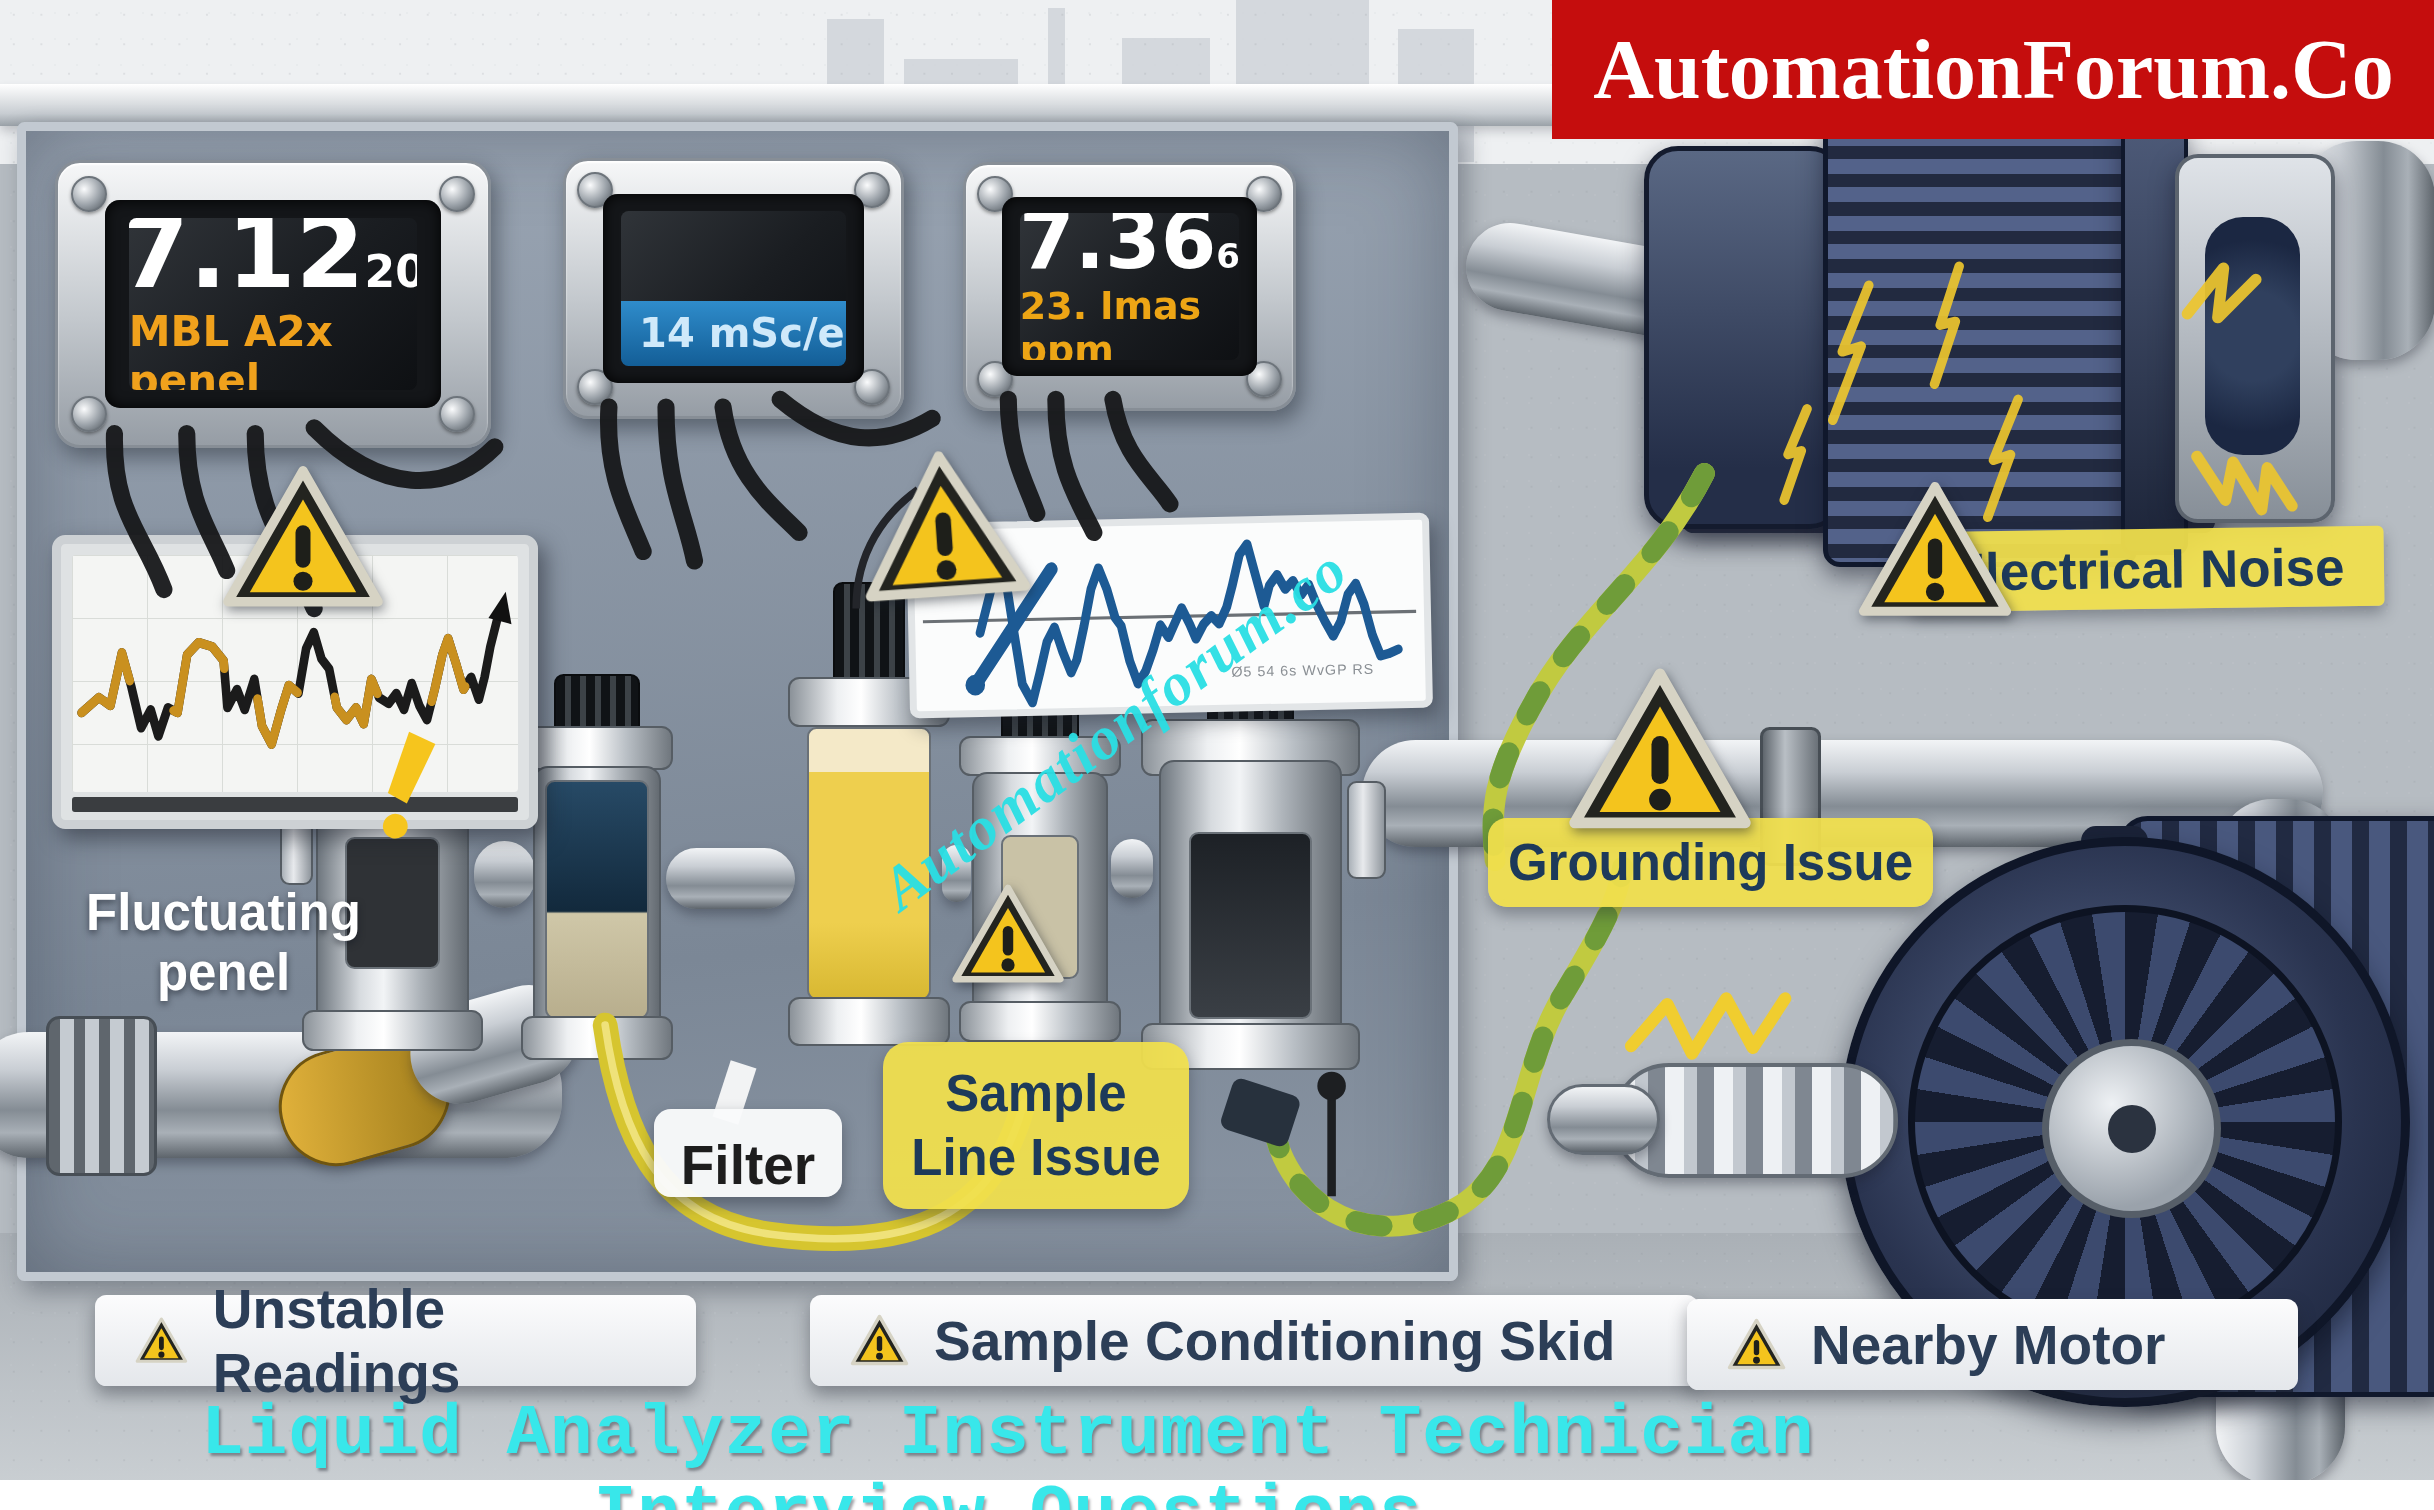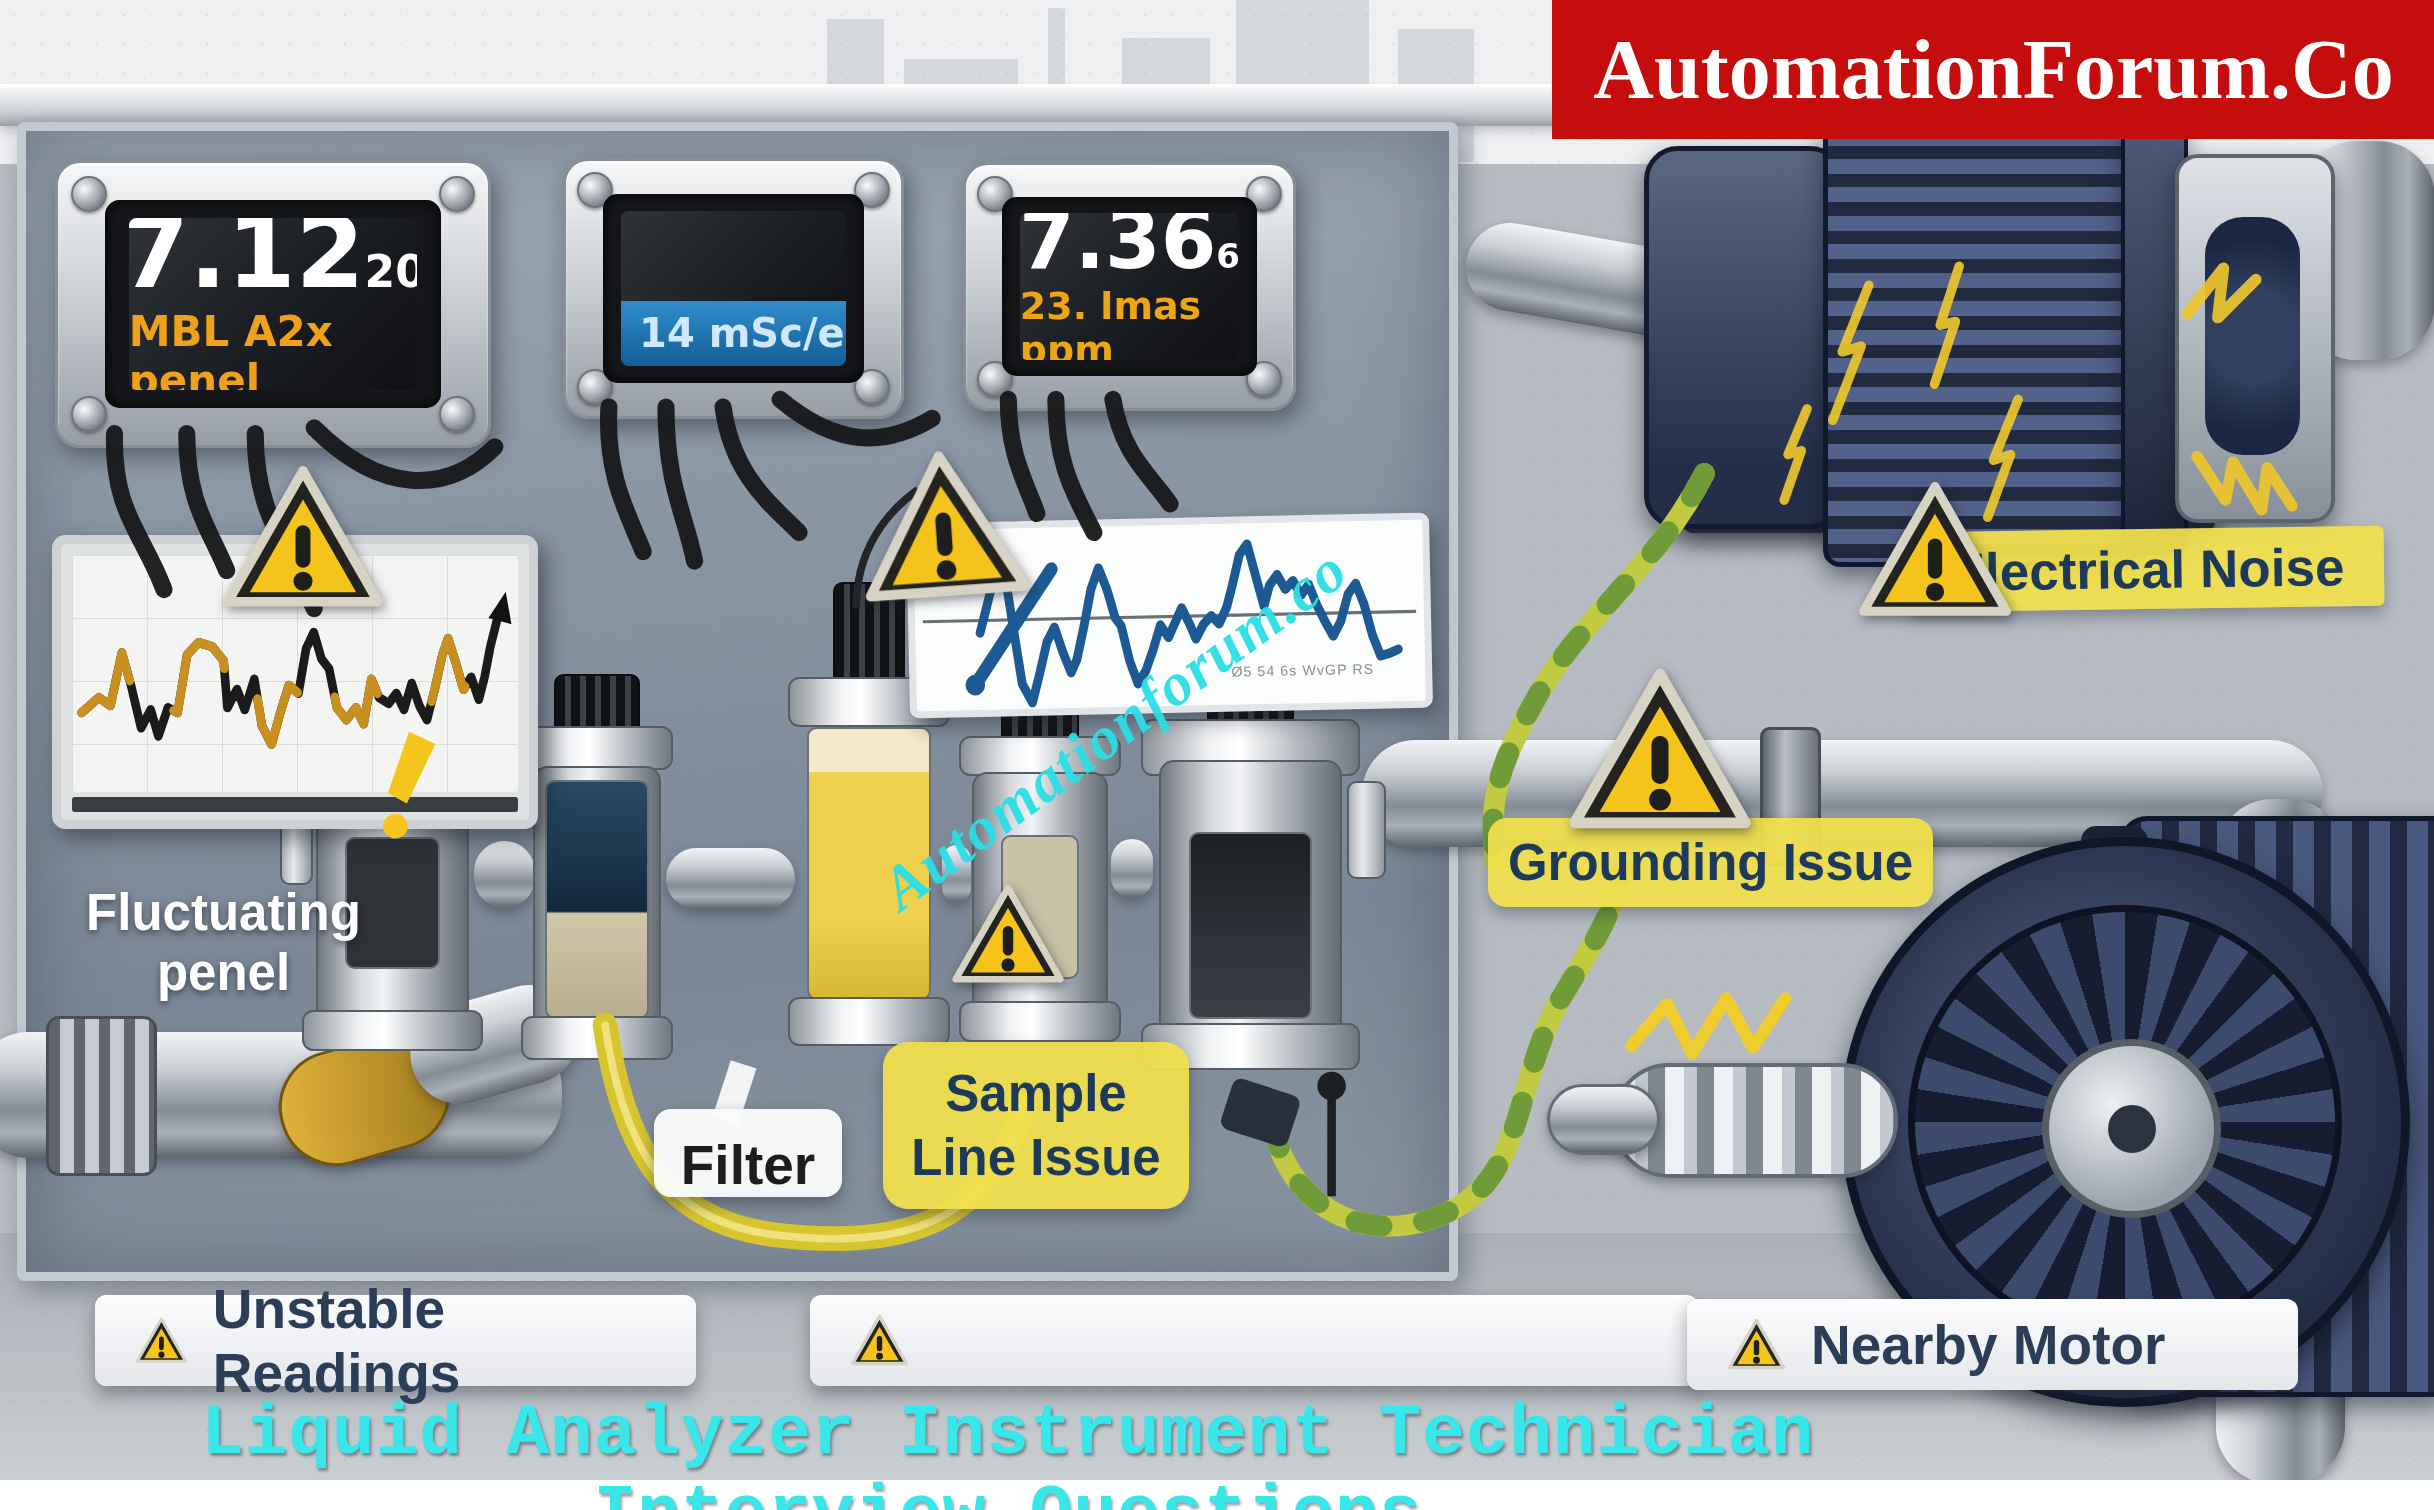--- a/index.html
+++ b/index.html
@@ -343,20 +343,21 @@
 <div class="abs banner" style="left:95px;width:601px;">
   <svg width="59" height="54" viewBox="0 0 120 110">
       <use href="#warnsym"></use>
     </svg>
   <span>Unstable Readings</span>
 </div>
 <div class="abs banner" style="left:810px;width:888px;">
   <svg width="59" height="54" viewBox="0 0 120 110">
       <use href="#warnsym"></use>
     </svg>
+  <span>Sample Conditioning Skid</span>
 </div>
 <div class="abs banner" style="left:1687px;top:1299px;width:611px;">
   <svg width="59" height="54" viewBox="0 0 120 110">
       <use href="#warnsym"></use>
     </svg>
   <span>Nearby Motor</span>
 </div>
 
 <div class="abs watermark">Automationforum.co</div>
 <div class="abs logo">

